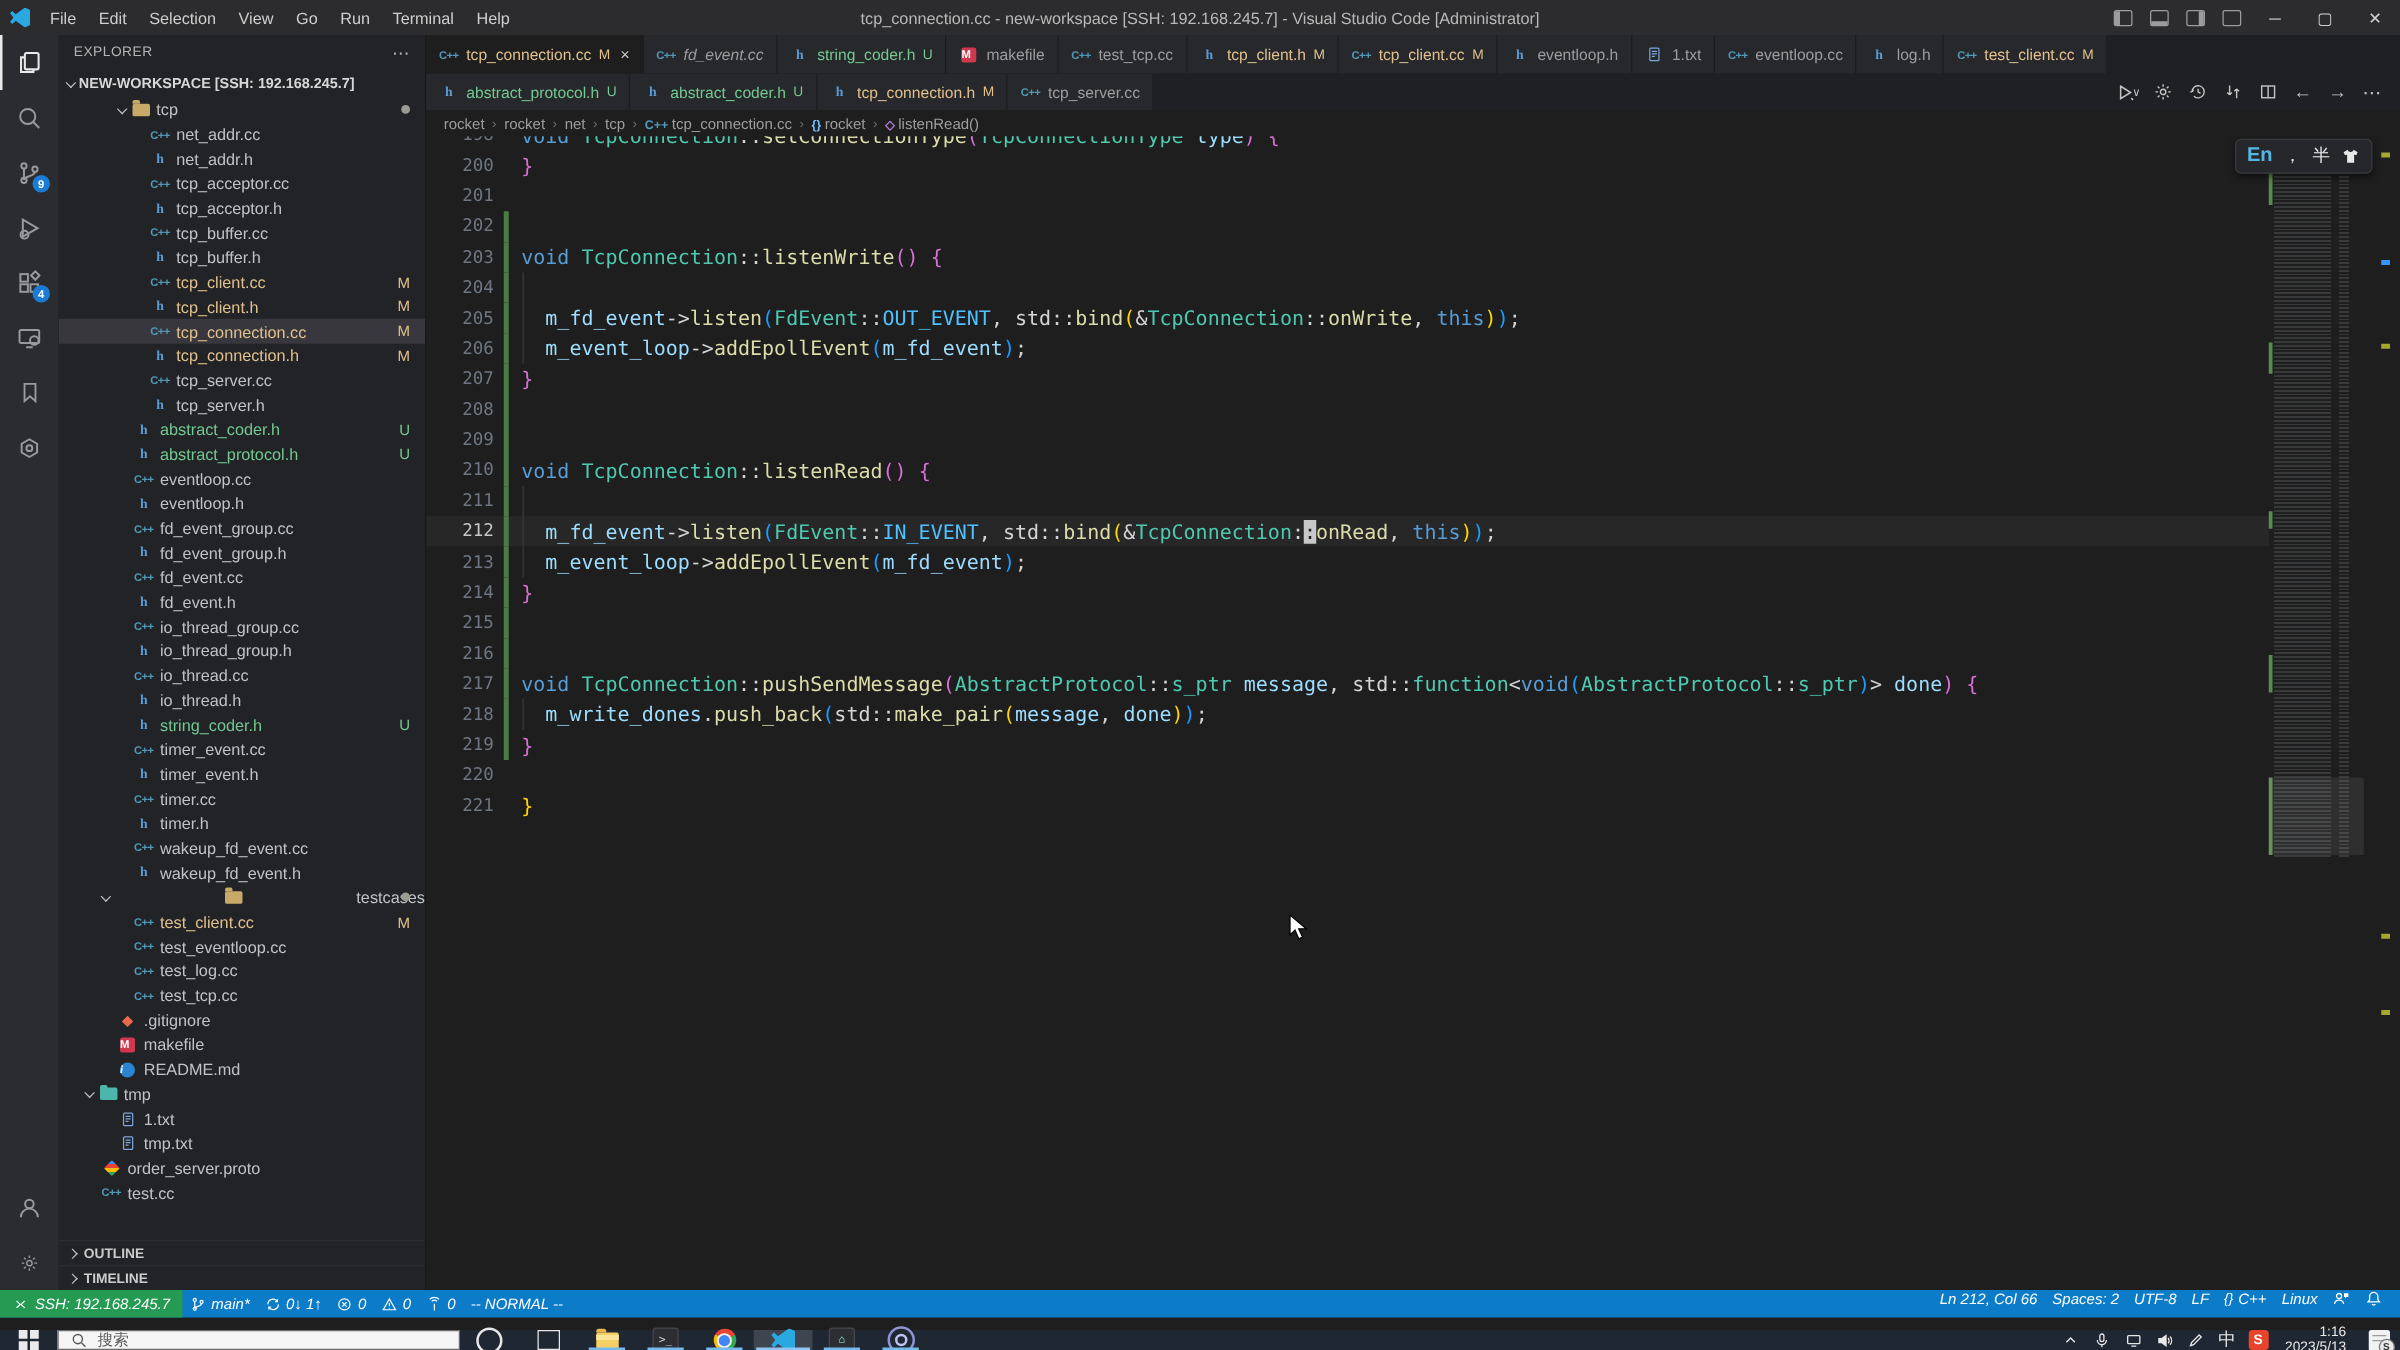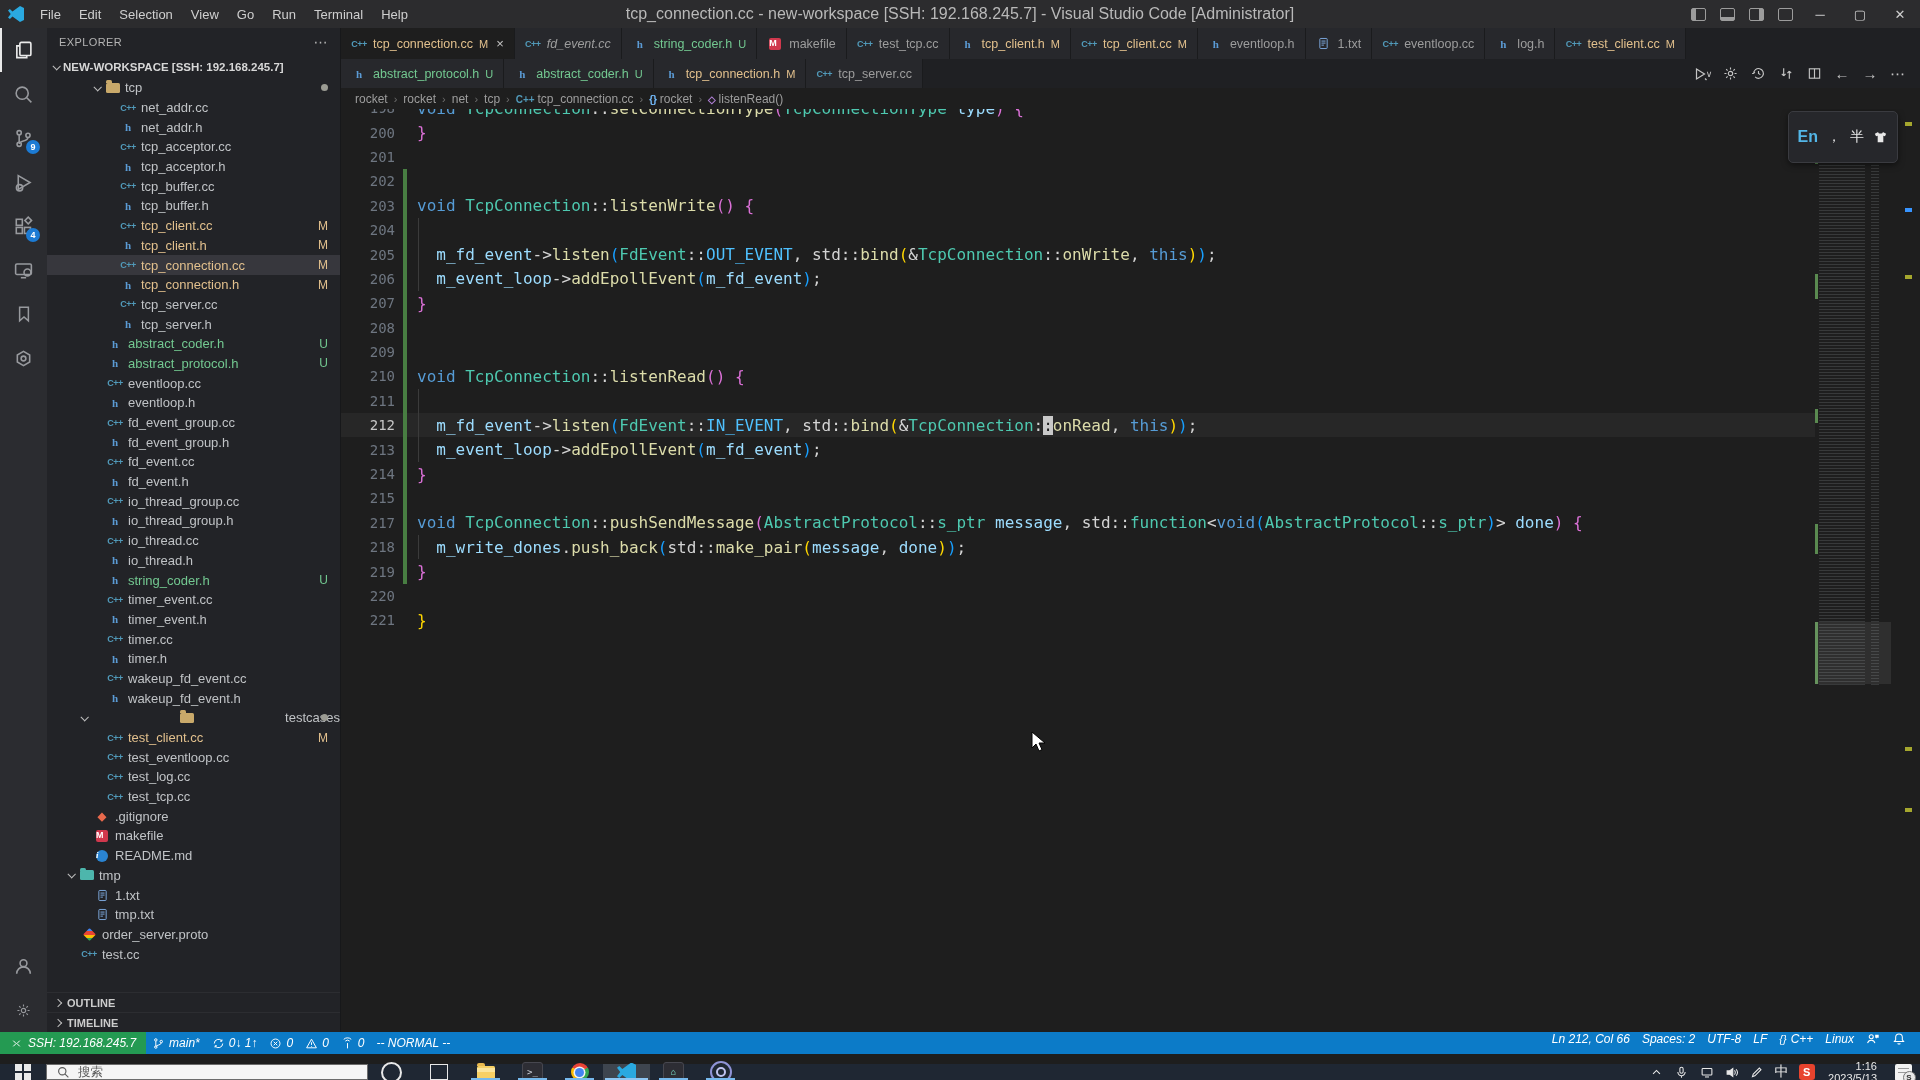--- a/index.html
+++ b/index.html
@@ -4,21 +4,21 @@
 <style>
   html,body{margin:0;padding:0;background:#000;}
   #window{position:relative;width:1920px;height:1080px;overflow:hidden;
     font-family:"Liberation Sans",sans-serif;color:#cccccc;background:#1e1e1e;-webkit-font-smoothing:antialiased;}
   
   #titlebar{position:absolute;top:0;left:0;right:0;height:28px;background:#2c2c2e;display:flex;align-items:center;font-size:13px;border-bottom:1px solid #222;}
   .vsc-logo{width:16px;height:16px;margin:0 8px 0 8px;background:#2aa9e0;
     clip-path:polygon(75% 0,100% 12%,100% 88%,75% 100%,28% 66%,12% 82%,0 72%,17% 50%,0 28%,12% 18%,28% 34%);}
   #menubar{display:flex;gap:2px;}
   #menubar span{padding:3px 8px;border-radius:4px;color:#cfcfcf;}
-  #window-title{position:absolute;left:50%;transform:translateX(-50%);font-size:16px;color:#b9b9b9;white-space:nowrap;}
+  #window-title{position:absolute;left:50%;transform:translateX(-50%);font-size:13px;color:#b9b9b9;white-space:nowrap;}
   #titlebar-right{margin-left:auto;display:flex;align-items:center;height:100%;}
   .laybox{width:13px;height:11px;border:1px solid #9c9c9c;border-radius:2px;margin:0 7px;position:relative;}
   .laybox.l::before{content:'';position:absolute;left:0;top:0;bottom:0;width:4px;background:#9c9c9c;}
   .laybox.b::before{content:'';position:absolute;left:0;right:0;bottom:0;height:3px;background:#9c9c9c;}
   .laybox.r::before{content:'';position:absolute;right:0;top:0;bottom:0;width:4px;background:#9c9c9c;}
   .wbtn{width:40px;height:28px;display:flex;align-items:center;justify-content:center;font-size:13px;color:#cfcfcf;}
   
   #main{position:absolute;top:28px;left:0;right:0;bottom:48px;display:flex;}
   
   #activitybar{width:47px;background:#2b2c30;display:flex;flex-direction:column;align-items:center;flex:none;}
@@ -89,21 +89,21 @@
   .cursor{background:#c8c8c8;color:#1e1e1e;}
   
   #minimap{position:absolute;top:0;right:0;bottom:0;width:105px;}
   #mm-tex{position:absolute;top:2px;left:4px;width:68px;height:576px;
     background:repeating-linear-gradient(180deg,rgba(190,200,205,.16) 0 1.3px,transparent 1.3px 3px);
     -webkit-mask:repeating-linear-gradient(90deg,#000 0 46px,transparent 46px 52px,#000 52px 60px,transparent 60px 68px);}
   .mm-git{position:absolute;left:0;width:3px;background:#5a8a50;}
   .mm-slider{position:absolute;left:0;width:76px;background:rgba(255,255,255,.08);}
   .mm-mark{position:absolute;right:8px;width:7px;height:4px;}
   
-  #ime-bar{position:absolute;top:2px;right:22px;height:26px;background:#26272b;border:1px solid #3a3b40;border-radius:5px;display:flex;align-items:center;padding:12px 9px;gap:9px;font-size:14px;color:#e8e8e8;box-shadow:0 2px 6px rgba(0,0,0,.5);}
+  #ime-bar{position:absolute;top:2px;right:22px;height:26px;background:#26272b;border:1px solid #3a3b40;border-radius:5px;display:flex;align-items:center;padding:0 9px;gap:9px;font-size:14px;color:#e8e8e8;box-shadow:0 2px 6px rgba(0,0,0,.5);}
   #ime-bar .ime-en{color:#53b6e7;font-weight:bold;font-size:16px;}
   
   #mouse{position:absolute;left:690px;top:622px;z-index:50;pointer-events:none;}
   
   #statusbar{position:absolute;left:0;right:0;bottom:26px;height:22px;background:#0c7bc8;display:flex;align-items:flex-start;font-size:12px;color:#fff;font-style:italic;}
   #sb-remote{height:100%;background:#249a52;display:flex;align-items:center;gap:5px;padding:0 10px;font-size:12px;}
   .sb-item{display:flex;align-items:center;gap:4px;padding:0 6px;height:100%;}
   #sb-right{margin-left:auto;display:flex;align-items:center;padding-right:8px;}
   
   #taskbar{position:absolute;left:0;right:0;bottom:0;height:16px;background:#1f2733;display:flex;align-items:stretch;color:#e8e8e8;}
@@ -656,20 +656,21 @@
             <div class="cl"><span class="ln">206</span><span class="gitbar"></span><span class="iguide"></span><span class="ct">  <span class="v">m_event_loop</span>-&gt;<span class="f">addEpollEvent</span><span class="p3">(</span><span class="v">m_fd_event</span><span class="p3">)</span>;</span></div>
             <div class="cl"><span class="ln">207</span><span class="gitbar"></span><span class="ct"><span class="p2">}</span></span></div>
             <div class="cl"><span class="ln">208</span><span class="gitbar"></span><span class="ct"></span></div>
             <div class="cl"><span class="ln">209</span><span class="gitbar"></span><span class="ct"></span></div>
             <div class="cl"><span class="ln">210</span><span class="gitbar"></span><span class="ct"><span class="k">void</span> <span class="t">TcpConnection</span>::<span class="f">listenRead</span><span class="p2">(</span><span class="p2">)</span> <span class="p2">{</span></span></div>
             <div class="cl"><span class="ln">211</span><span class="gitbar"></span><span class="iguide"></span><span class="ct"></span></div>
             <div class="cl cur-line"><span class="ln">212</span><span class="gitbar"></span><span class="iguide"></span><span class="ct">  <span class="v">m_fd_event</span>-&gt;<span class="f">listen</span><span class="p3">(</span><span class="t">FdEvent</span>::<span class="e">IN_EVENT</span>, std::<span class="f">bind</span><span class="p1">(</span>&amp;<span class="t">TcpConnection</span>:<span class="cursor">:</span><span class="f">onRead</span>, <span class="k">this</span><span class="p1">)</span><span class="p3">)</span>;</span></div>
             <div class="cl"><span class="ln">213</span><span class="gitbar"></span><span class="iguide"></span><span class="ct">  <span class="v">m_event_loop</span>-&gt;<span class="f">addEpollEvent</span><span class="p3">(</span><span class="v">m_fd_event</span><span class="p3">)</span>;</span></div>
             <div class="cl"><span class="ln">214</span><span class="gitbar"></span><span class="ct"><span class="p2">}</span></span></div>
             <div class="cl"><span class="ln">215</span><span class="gitbar"></span><span class="ct"></span></div>
+            <div class="cl"><span class="ln">216</span><span class="gitbar"></span><span class="ct"></span></div>
             <div class="cl"><span class="ln">217</span><span class="gitbar"></span><span class="ct"><span class="k">void</span> <span class="t">TcpConnection</span>::<span class="f">pushSendMessage</span><span class="p2">(</span><span class="t">AbstractProtocol</span>::<span class="t">s_ptr</span> <span class="v">message</span>, std::<span class="t">function</span>&lt;<span class="k">void</span><span class="p3">(</span><span class="t">AbstractProtocol</span>::<span class="t">s_ptr</span><span class="p3">)</span>&gt; <span class="v">done</span><span class="p2">)</span> <span class="p2">{</span></span></div>
             <div class="cl"><span class="ln">218</span><span class="gitbar"></span><span class="iguide"></span><span class="ct">  <span class="v">m_write_dones</span>.<span class="f">push_back</span><span class="p3">(</span>std::<span class="f">make_pair</span><span class="p1">(</span><span class="v">message</span>, <span class="v">done</span><span class="p1">)</span><span class="p3">)</span>;</span></div>
             <div class="cl"><span class="ln">219</span><span class="gitbar"></span><span class="ct"><span class="p2">}</span></span></div>
             <div class="cl"><span class="ln">220</span><span class="ct"></span></div>
             <div class="cl"><span class="ln">221</span><span class="ct"><span class="p1">}</span></span></div>
           </div>
         <div id="minimap">
           <div id="mm-tex"></div>
         <div class="mm-git" style="top: 25px; height: 30px;"></div>
             <div class="mm-git" style="top: 165px; height: 25px;"></div>

